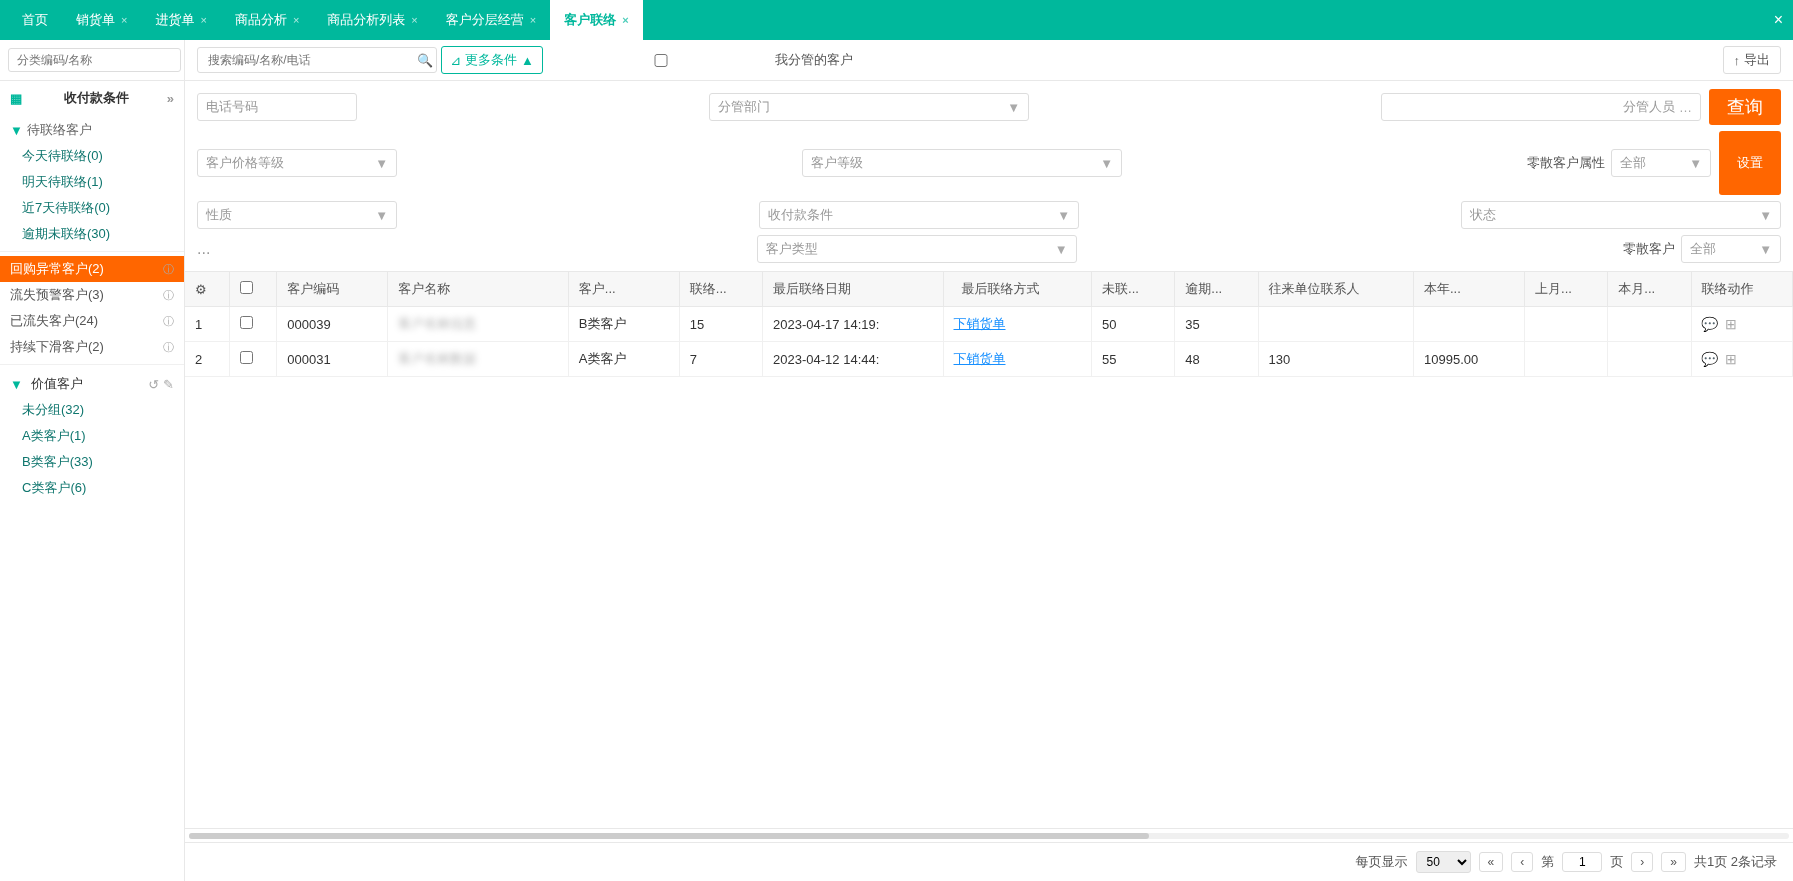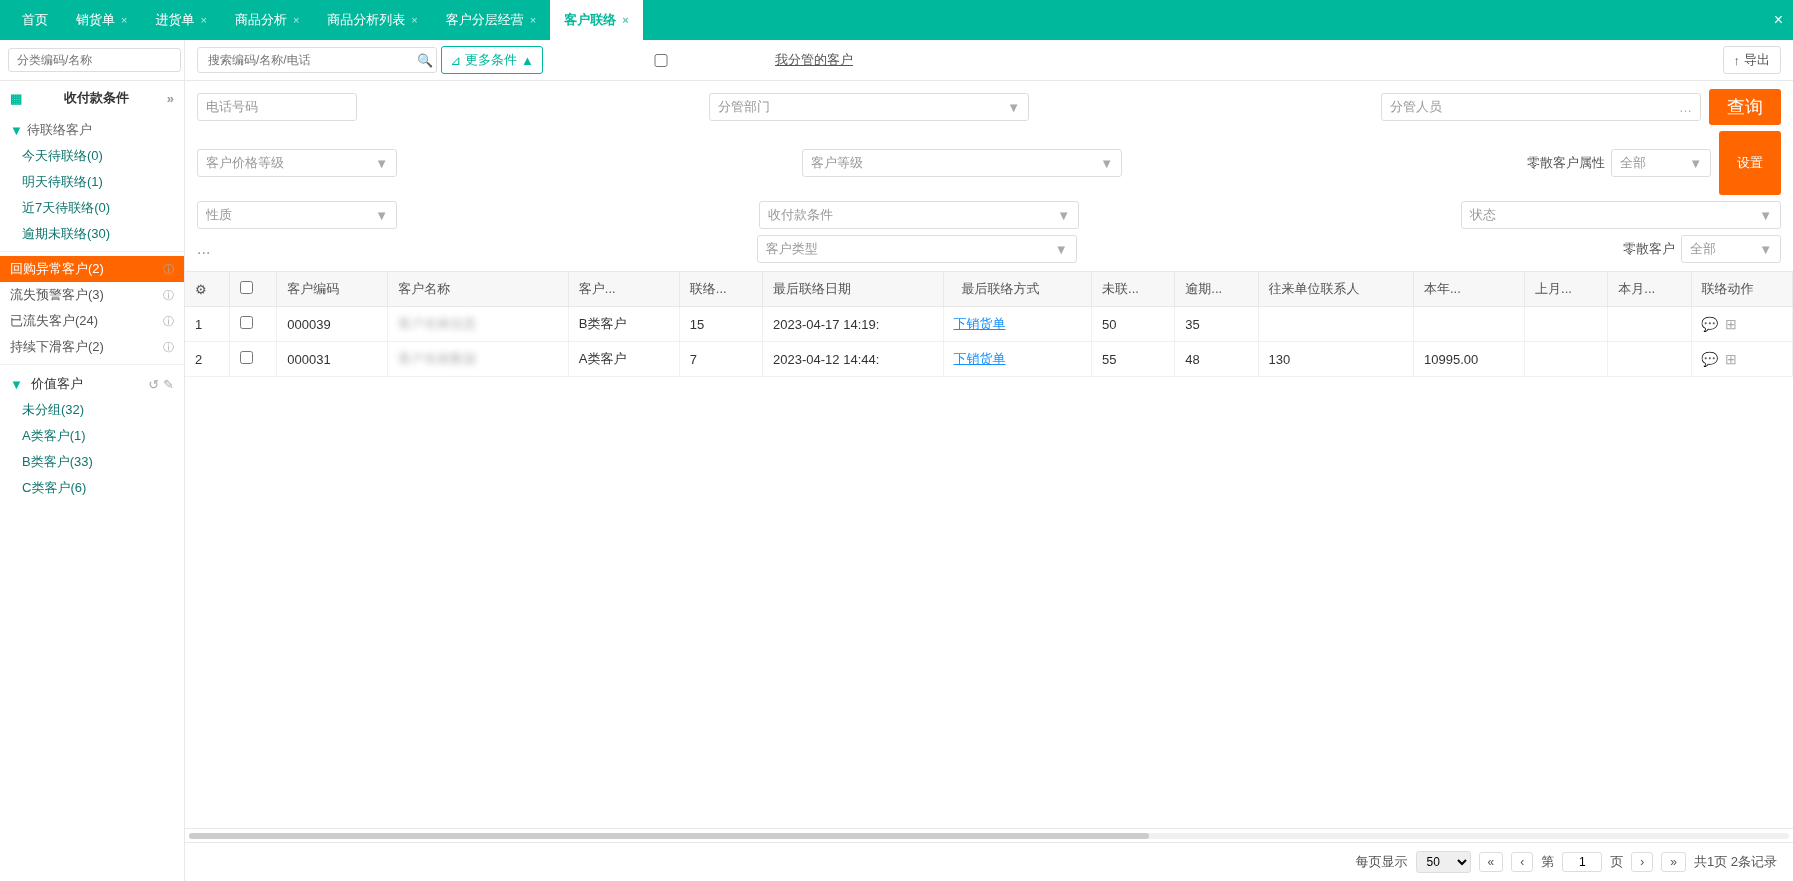--- a/index.html
+++ b/index.html
@@ -159,21 +159,20 @@
       border: 1px solid #00b89c;
       border-radius: 3px;
     }
     .filter-checkbox {
       display: flex;
       align-items: center;
       gap: 4px;
       font-size: 12px;
       color: #555;
       cursor: pointer;
-      text-decoration: underline;
     }
     .filter-checkbox input { cursor: pointer; }
     .filter-export-btn {
       margin-left: auto;
       display: flex;
       align-items: center;
       gap: 4px;
       color: #555;
       cursor: pointer;
       font-size: 12px;
@@ -553,21 +552,21 @@
       <div class="adv-filter-row">
         <div class="filter-field">
           <span class="field-label">电话号码</span>
         </div>
         <div style="flex:1;"></div>
         <div class="filter-field" style="min-width:320px;">
           <span class="field-label">分管部门</span>
           <span class="arrow-down">▼</span>
         </div>
         <div style="flex:1;"></div>
-        <div class="filter-field" style="min-width:320px;">
+        <div class="filter-field" style="min-width:320px;text-align:right;">
           <span class="field-label">分管人员</span>
           <span class="arrow-down">…</span>
         </div>
         <button class="btn-query">查询</button>
       </div>
 
       <div class="adv-filter-row">
         <div class="filter-select">
           <span class="sel-label">客户价格等级</span>
           <span class="arrow-down">▼</span>

